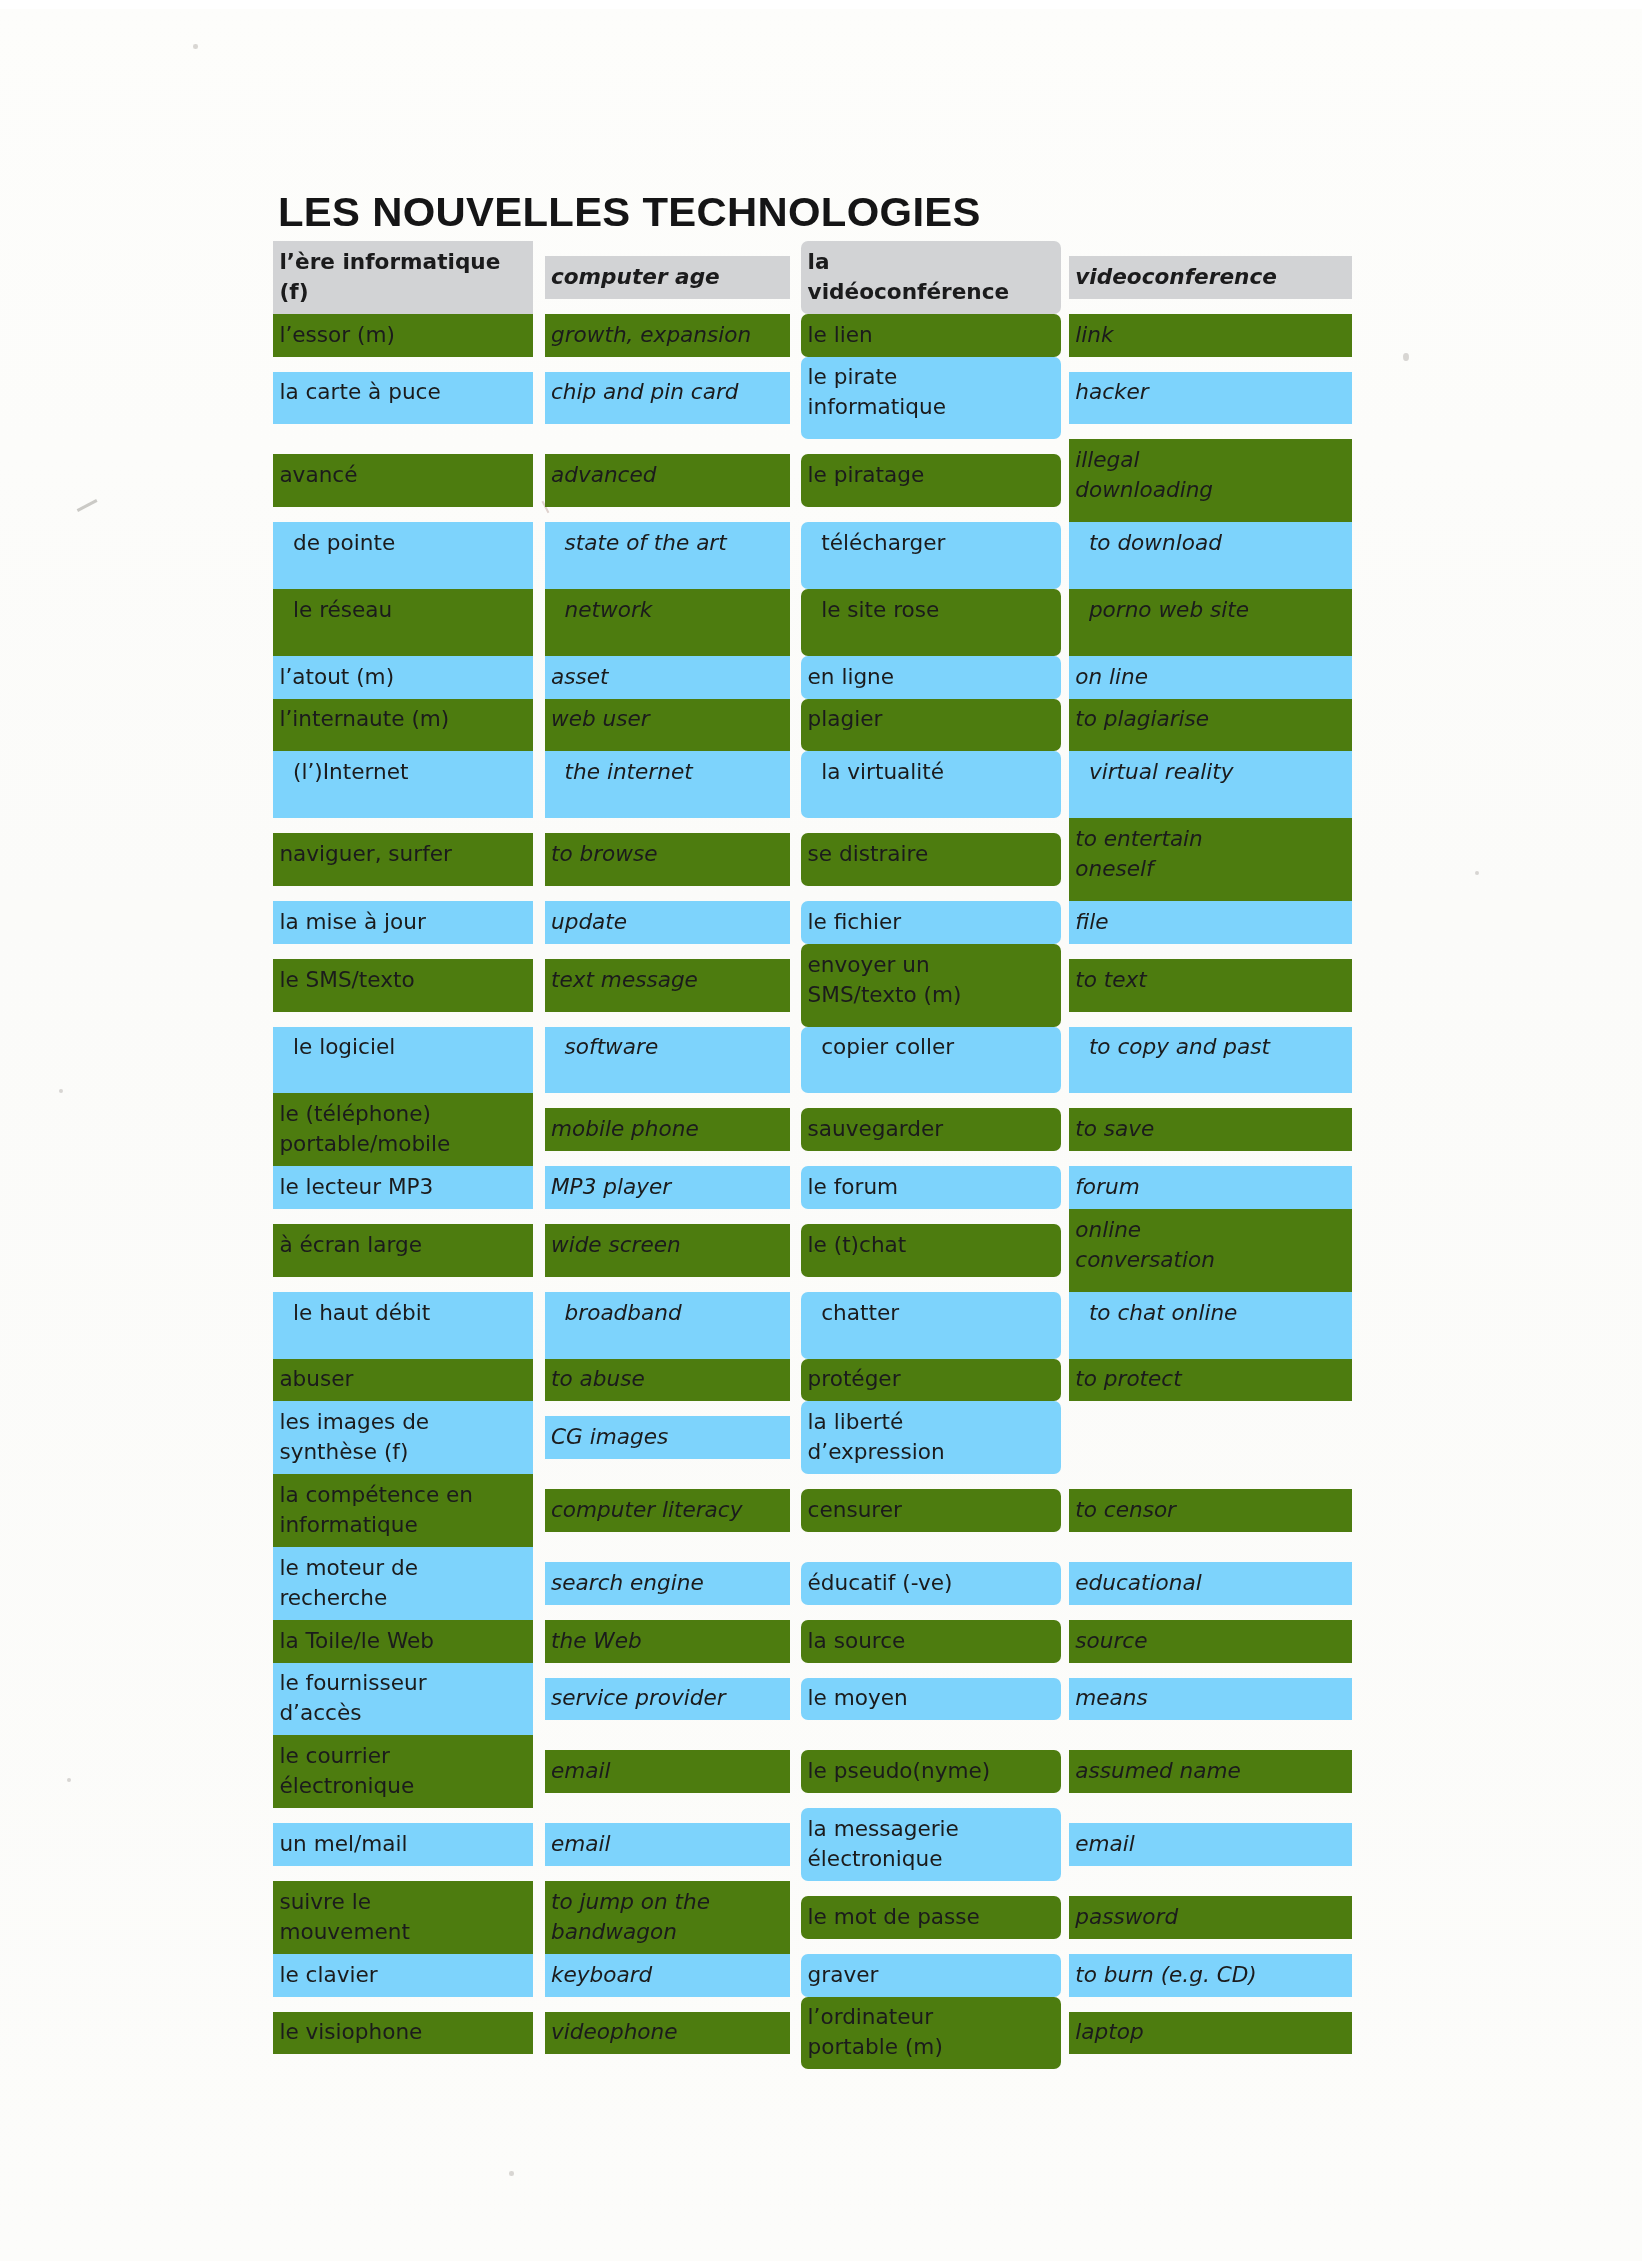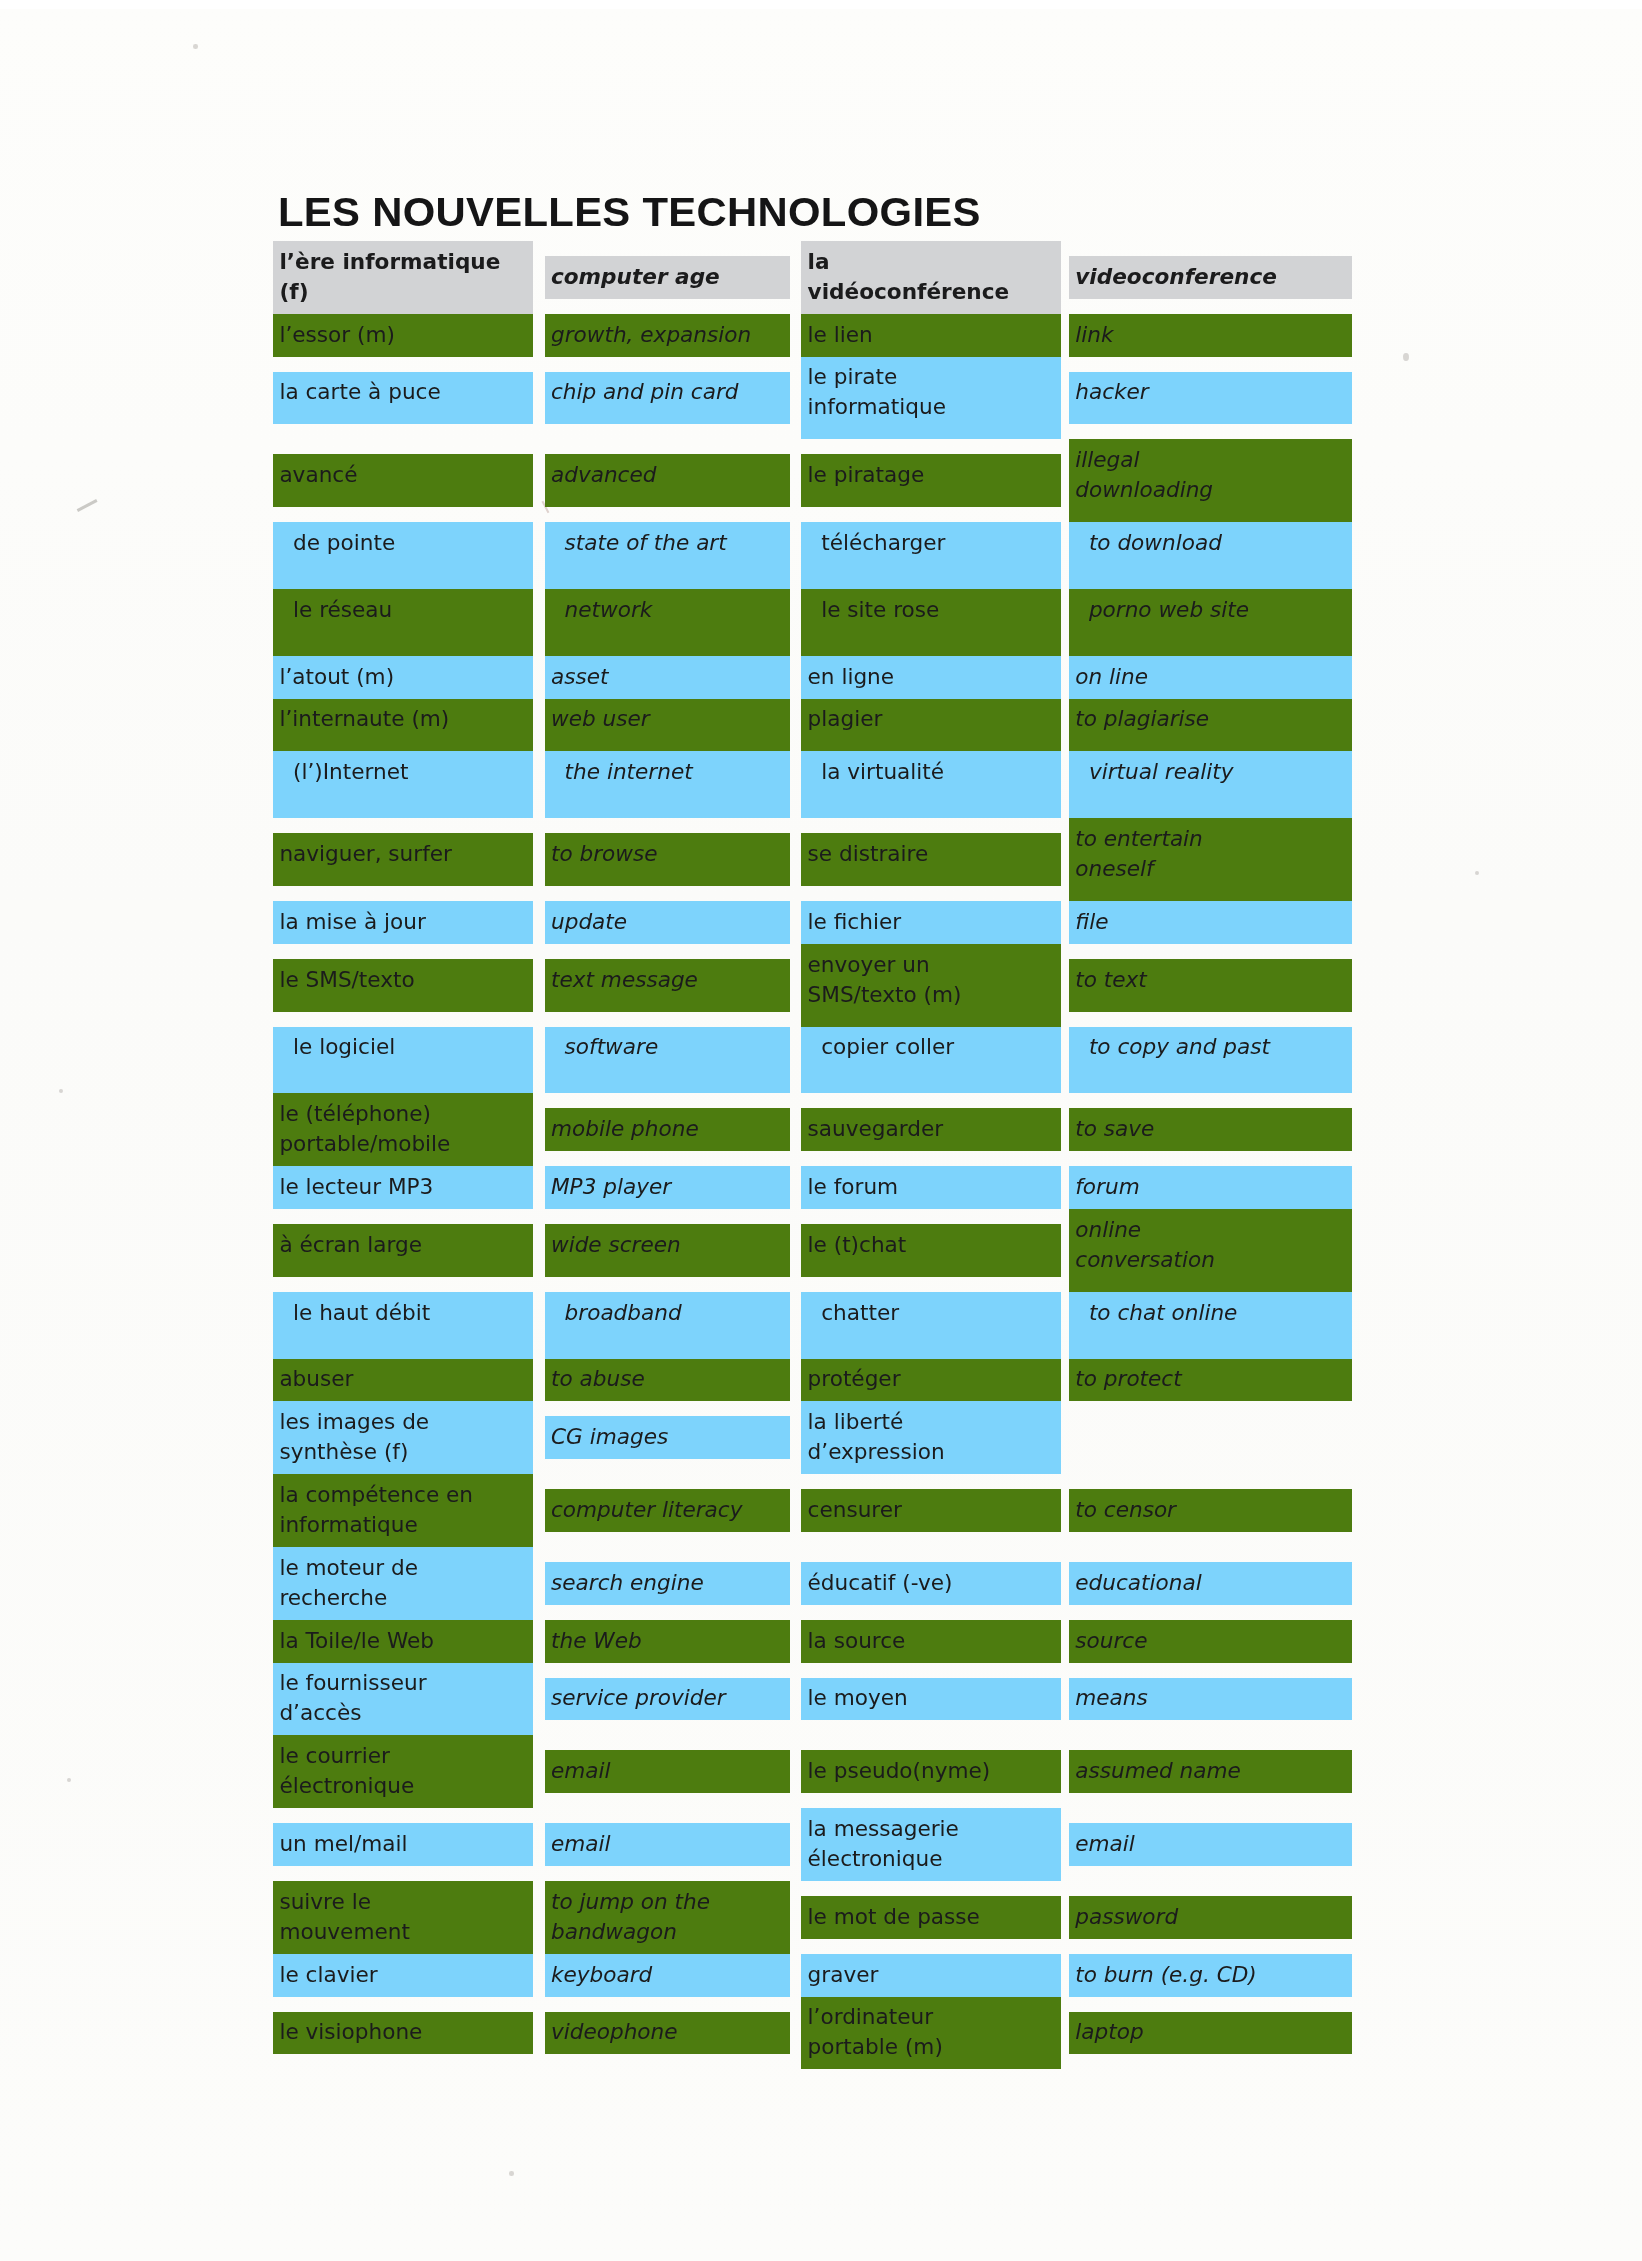--- a/index.html
+++ b/index.html
@@ -75,21 +75,21 @@
     font-size: 21.6px;
     line-height: 30px;
     color: #1b1b1c;
     overflow: hidden;
   }
   .vcell .ln { display: block; white-space: nowrap; }
 
   
   .c0 { width: 260px; margin-right: 11.6px; }
   .c1 { width: 245px; margin-right: 11.6px; font-style: italic; }
-  .c2 { width: 260px; margin-right: 7.7px; }
+  .c2 { width: 260px; margin-right: 7.7px; border-radius: 7px; }
   .c3 { width: 283px; font-style: italic; }
 
   .shaded .vcell { background: #7dd3fc; }
   .plain  .vcell { background: #4d7c0f; }
 
   .vrow.header .vcell {
     font-weight: 700;
     background: #d2d3d5;
   }
   .vrow.header .c1,

